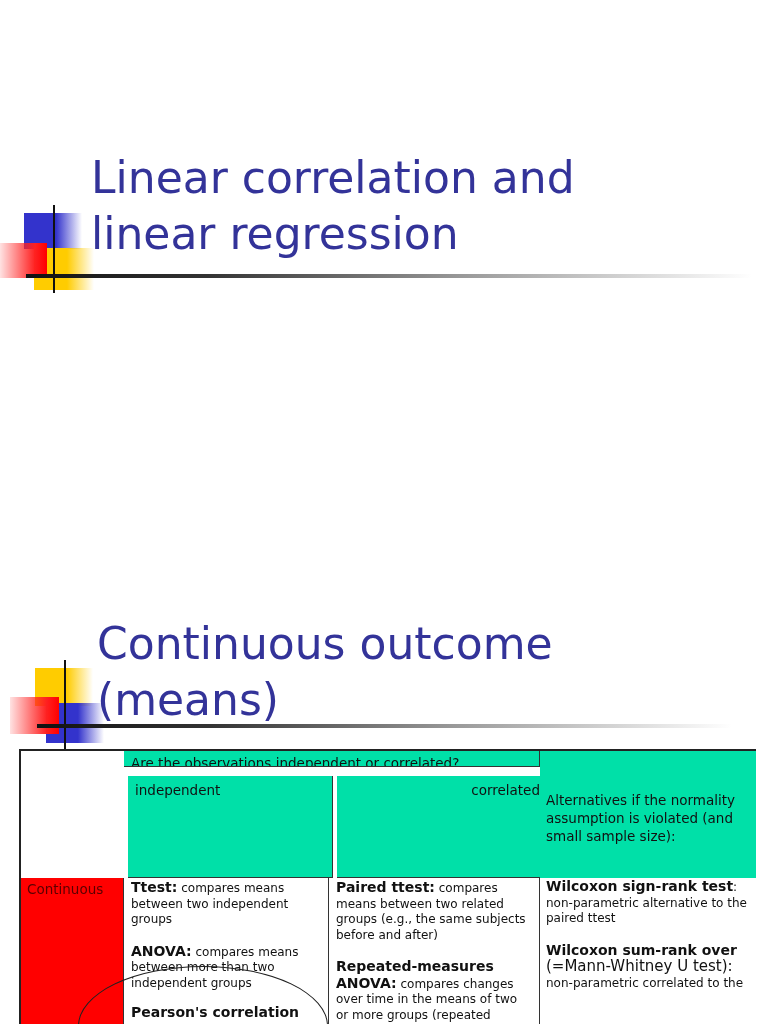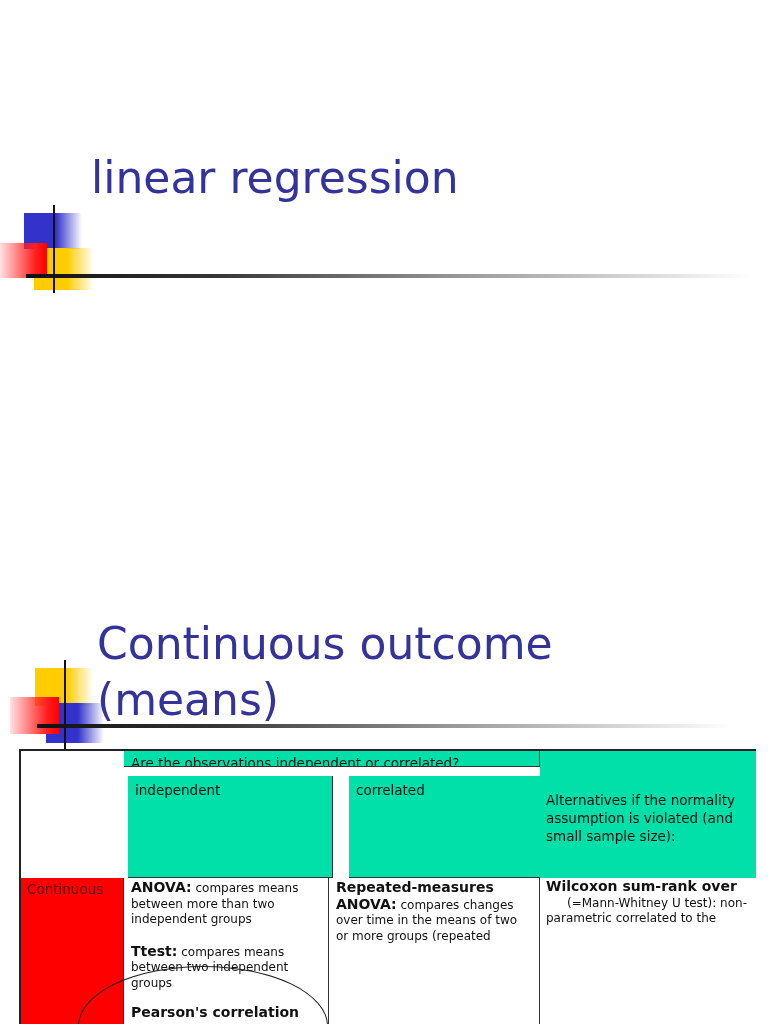--- a/index.html
+++ b/index.html
@@ -63,20 +63,21 @@
 
 <div class="deco">
   <div class="sq blue-fade" style="left:24px;top:213px;width:58px;height:36px;"></div>
   <div class="sq yellow-fade" style="left:34px;top:248px;width:60px;height:42px;"></div>
   <div class="sq red-fade" style="left:0px;top:243px;width:47px;height:35px;"></div>
   <div class="vline" style="left:53px;top:205px;height:88px;"></div>
   <div class="hline" style="left:26px;top:274px;width:726px;"></div>
 </div>
 
 <div class="title" style="left:91px;top:150px;">
+  <div>Linear correlation and</div>
   <div>linear regression</div>
 </div>
 
 <div class="deco">
   <div class="sq yellow-fade" style="left:35px;top:668px;width:58px;height:38px;"></div>
   <div class="sq blue-fade" style="left:46px;top:703px;width:58px;height:40px;"></div>
   <div class="sq red-fade" style="left:10px;top:697px;width:49px;height:37px;"></div>
   <div class="vline" style="left:64px;top:660px;height:90px;"></div>
   <div class="hline" style="left:37px;top:724px;width:695px;"></div>
 </div>
@@ -88,49 +89,55 @@
 
 <div class="table">
 
 
   <div class="cell green hdr-text" style="left:103px;top:0;width:416px;height:16px;padding:3px 7px;">
     <span>Are the observations independent or correlated?</span>
   </div>
   <div class="cell green hdr-text" style="left:107px;top:25px;width:205px;height:102px;padding:5px 7px;">
     <span>independent</span>
   </div>
-  <div class="cell green hdr-text" style="left:328px;top:25px;width:211px;height:102px;padding:5px 7px;">
+  <div class="cell green hdr-text" style="left:316px;top:25px;width:211px;height:102px;padding:5px 7px;text-align:right;">
     <span>correlated</span>
   </div>
   <div class="cell green hdr-text" style="left:519px;top:0;width:216px;height:155px;padding:40px 6px 0 6px;border-right:none;">
     <span>Alternatives if the normality assumption is violated (and small sample size):</span>
   </div>
 
   <div class="cell red hdr-text" style="left:0;top:127px;width:103px;height:200px;padding:2px 6px;">
     <div style="margin-bottom:2px;">Continuous</div>
   </div>
 
   <div class="cell white body-text" style="left:103px;top:127px;width:205px;height:200px;padding:2px 7px;">
     <div class="para small">
-      <span class="bold">ANOVA:</span><span> compares means between more than two independent groups</span>
+      <span class="bold">Ttest:</span><span> compares means between two independent groups</span>
     </div>
     <div class="para small">
-      <span class="bold">Ttest:</span><span> compares means between two independent groups</span>
+      <span class="bold">ANOVA:</span><span> compares means between more than two independent groups</span>
     </div>
     <div class="para small" style="margin-top:-2px;">
       <span class="bold">Pearson's correlation</span>
     </div>
   </div>
 
   <div class="cell white body-text" style="left:308px;top:127px;width:211px;height:200px;padding:2px 7px;">
     <div class="para small">
+      <span class="bold">Paired ttest:</span><span> compares means between two related groups (e.g., the same subjects before and after)</span>
+    </div>
+    <div class="para small">
       <span class="bold">Repeated-measures ANOVA:</span><span> compares changes over time in the means of two or more groups (repeated</span>
     </div>
   </div>
 
   <div class="cell white body-text" style="left:519px;top:127px;width:216px;height:200px;padding:1px 6px;border-right:none;">
     <div class="para small">
-      <span class="bold">Wilcoxon sum-rank over</span><span style="font-size:12px;margin-left:21px;"> (=Mann-Whitney U test):</span><span> non-parametric correlated to the</span>
+      <span class="bold">Wilcoxon sign-rank test</span><span>: non-parametric alternative to the paired ttest</span>
+    </div>
+    <div class="para small">
+      <span class="bold">Wilcoxon sum-rank over</span><span style="font-size:15px;"> (=Mann-Whitney U test):</span><span> non-parametric correlated to the</span>
     </div>
   </div>
 </div>
 
 <div class="ellipse"></div>
 
 </body></html>

